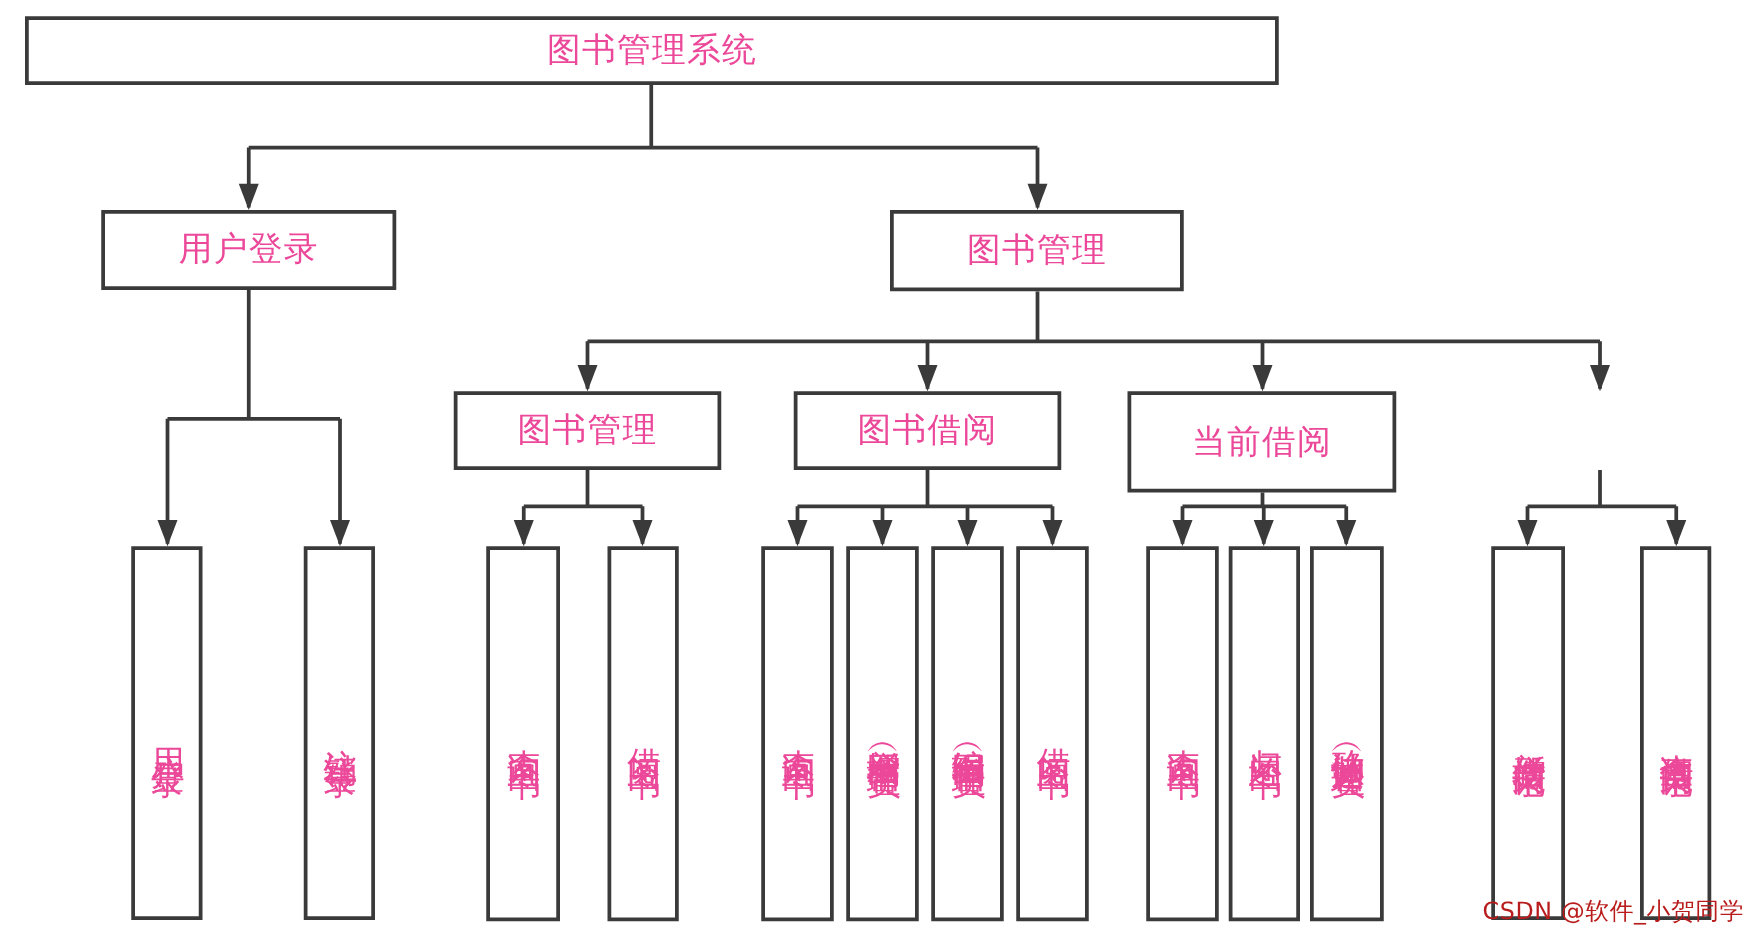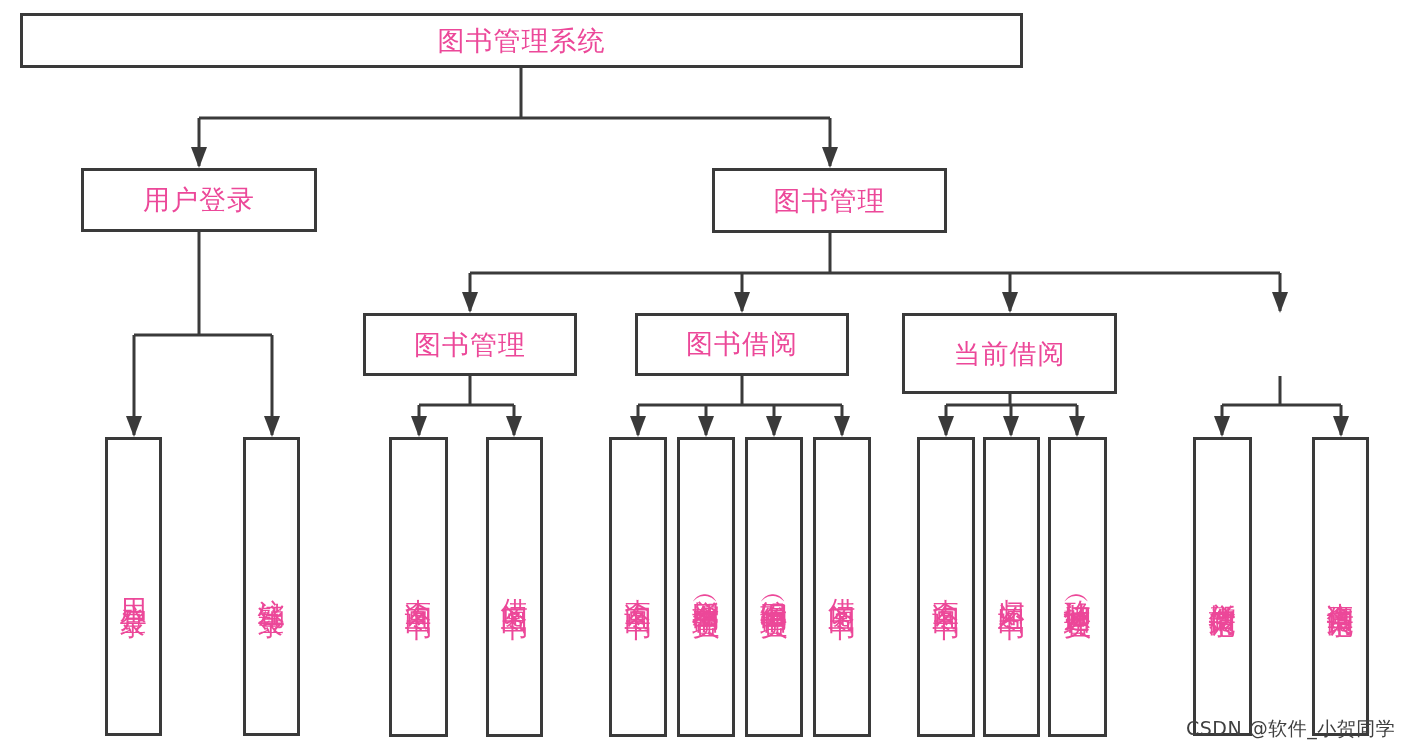--- a/index.html
+++ b/index.html
@@ -37,21 +37,21 @@
     font-size: 27px;
     white-space: nowrap;
   }
   .node.vert.long span { letter-spacing: 2px; }
   .watermark {
     position: absolute;
     left: 1186px;
     top: 716px;
     font-size: 19px;
     letter-spacing: 0.5px;
-    color: #404040;
+    color: #b91c1c;
     white-space: nowrap;
     z-index: 5;
   }
 </style>
 </head>
 <body>
 
 <div class="canvas">
 
   <svg class="connectors" viewBox="0 0 1405 747" xmlns="http://www.w3.org/2000/svg">

